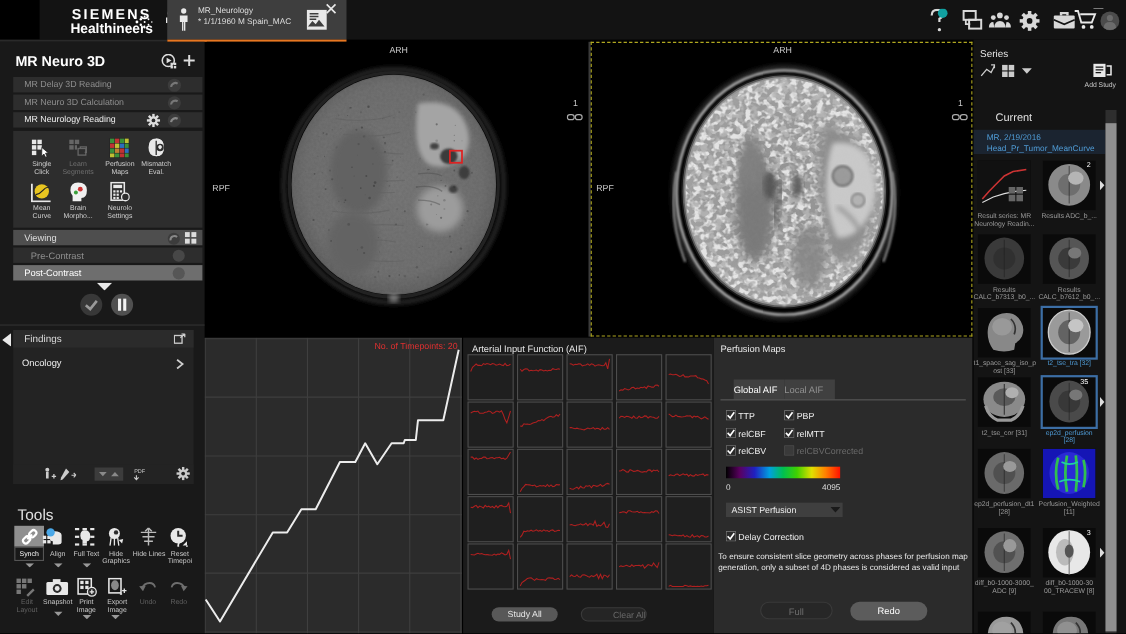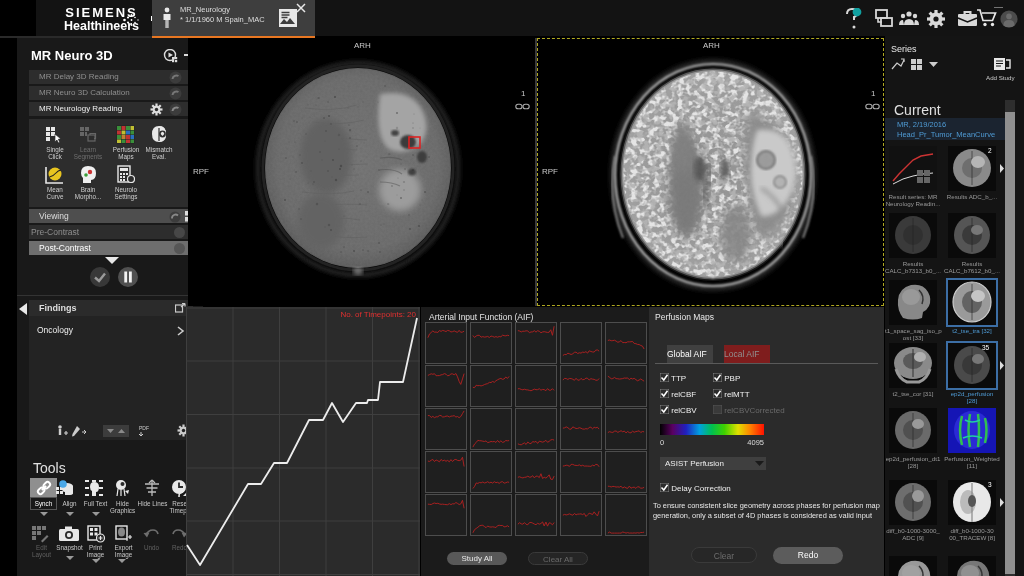--- a/index.html
+++ b/index.html
@@ -9,35 +9,35 @@
 #stage { position:relative; width:1024px; height:576px; background:#000; }
 
 #topbar { left:0; top:0; width:1024px; height:36px; background:#131313;margin-left:36px; }
 #logo { left:28px; top:5px; color:#fff; text-align:center; }
 #logo .s1 { font-size:13px; font-weight:bold; letter-spacing:2px; }
 #logo .s2 { font-size:12.5px; font-weight:bold; margin-top:-1px; }
 #tab { left:152px; top:0; width:163px; height:36px; background:#3e3e3e; }
 #taborange { left:152px; top:36px; width:163px; height:2px; background:#e87722; }
 #tabtxt { left:28px; top:5px; color:#ddd; font-size:7.5px; line-height:9.5px; }
 
-#sidebar { left:0; top:38px; width:186px; height:538px; background:#191919;margin-left:17px; }
+#sidebar { left:0; top:38px; width:186px; height:538px; background:#191919; }
 #sbtitle { left:14px; top:10px; color:#fff; font-size:13px; font-weight:bold; }
 .sbrow { left:12px; width:172px; height:14px; background:#2d2d2d; color:#8f8f8f;
   font-size:8px; line-height:14px; padding-left:10px; }
 #iconpanel { left:12px; top:81px; width:172px; height:88px; background:#2d2d2d; }
 .ilabel { color:#cfcfcf; font-size:6.3px; line-height:7px; text-align:center; }
 .glabel { color:#6f6f6f; font-size:6.3px; line-height:7px; text-align:center; }
 #viewing  { left:12px; top:171px; width:172px; height:14px; background:#4e4e4e; color:#dedede; font-size:8.5px; line-height:14px; padding-left:10px;}
-#precon   { left:12px; top:187px; width:172px; height:14px; background:#2d2d2d; color:#8f8f8f; font-size:8.5px; line-height:14px; padding-left:2px;}
+#precon   { left:12px; top:187px; width:172px; height:14px; background:#2d2d2d; color:#8f8f8f; font-size:8.5px; line-height:14px; padding-left:16px;}
 #postcon  { left:12px; top:203px; width:172px; height:14px; background:#6e6e6e; color:#fff; font-size:8.5px; line-height:14px; padding-left:10px;}
 .knob { position:absolute; width:11px; height:11px; border-radius:50%; background:#565656; top:1.5px; }
 .knob.dk { background:#474747; }
 
 #findings { left:12px; top:262px; width:164px; height:140px; background:#232323; }
-#fhead { left:0; top:0; width:164px; height:16px; background:#2b2b2b; color:#ddd; font-size:9px; line-height:16px; padding-left:10px;font-weight:bold; }
+#fhead { left:0; top:0; width:164px; height:16px; background:#2b2b2b; color:#ddd; font-size:9px; line-height:16px; padding-left:10px; }
 #oncorow { left:0; top:23px; width:164px; height:15px; color:#eee; font-size:8.5px; line-height:15px; padding-left:8px; }
 #fbar { left:0; top:122px; width:164px; height:18px; background:#232323; }
 
 #toolshead { left:16px; top:422px; color:#e0e0e0; font-size:14px; }
 .tlabel { color:#c8c8c8; font-size:6.3px; line-height:7px; text-align:center; }
 .tglabel { color:#616161; font-size:6.3px; line-height:7px; text-align:center; }
 
 #taskbar { left:0; top:556px; width:186px; height:20px; background:#050505; }
 #clock { left:139px; top:4px; color:#ddd; font-family:"Liberation Mono",monospace; font-size:8.5px; letter-spacing:0.5px; }
 
@@ -46,40 +46,40 @@
 #vpRb { left:537px; top:38px; width:347px; height:268px; border:1px dashed #b0a820; }
 #vsep { left:535px; top:38px; width:2px; height:268px; background:#3a3a3a; }
 .vlab { position:absolute; color:#c9c9c9; font-size:8px; }
 
 #graph { left:186px; top:307px; width:234px; height:269px; background:#2b2b2b; }
 #aif { left:421px; top:307px; width:228px; height:269px; background:#1b1b1b; }
 #aiftitle { left:8px; top:5px; color:#e5e5e5; font-size:8.5px; }
 .cell { position:absolute; width:42px; height:42px; background:#1f1f1f; border:1px solid #4d4d4d; }
 .pillL { position:absolute; background:#585858; color:#e8e8e8; font-size:8px; text-align:center;
   border-radius:8px; }
-.pillD { position:absolute; background:#252525; color:#6a6a6a; font-size:8px; text-align:center;
+.pillD { position:absolute; background:#252525; color:#6a6a6a; font-size:8px; text-align:right;
   border-radius:8px; border:1px solid #3a3a3a; }
 #perf { left:649px; top:307px; width:235px; height:269px; background:#2b2b2b; }
 #perftitle { left:6px; top:5px; color:#e8e8e8; font-size:8.5px; }
 .ptab { position:absolute; top:38px; height:18px; font-size:8.5px; text-align:left; line-height:18px; }
 #ptabline { left:6px; top:56px; width:223px; height:1px; background:#5a5a5a; }
 .cb { position:absolute; font-size:8px; color:#f0f0f0; }
 .cb svg { vertical-align:-1px; }
 #grad { left:11px; top:117px; width:104px; height:11px; }
 #gradlab { left:11px; top:131px; width:104px; color:#ddd; font-size:7.5px; }
 #dd { left:11px; top:150px; width:106px; height:13px; background:#3f3f3f; color:#eee; font-size:8px; line-height:13px; padding-left:5px; }
 #perftext { left:4px; top:194px; width:231px; color:#e8e8e8; font-size:7.4px; line-height:9.6px; }
 #startbtn { left:42px; top:240px; width:66px; height:16px; background:#272727; color:#6d6d6d;
   font-size:8.5px; text-align:center; line-height:16px; border-radius:9px; border:1px solid #3a3a3a; }
 #closebtn { left:124px; top:240px; width:70px; height:17px; background:#5c5c5c; color:#fff;
   font-size:8.5px; text-align:center; line-height:17px; border-radius:9px; }
 
 #series { left:885px; top:36px; width:139px; height:540px; background:#141414; overflow:hidden; }
 #sertitle { left:6px; top:8px; color:#e8e8e8; font-size:9px; }
-#curlab { left:9px; top:66px; color:#e0e0e0; font-size:14px;text-align:right; }
+#curlab { left:20px; top:66px; color:#e0e0e0; font-size:10px;text-align:right; }
 #study { left:0px; top:82px; width:120px; height:22px; background:#1b2430; color:#4f9bd5; font-size:7.5px; line-height:10px; padding:2px 0 0 12px; }
 .thumb { position:absolute; width:48px; height:45px; background:#0a0a0a; }
 .tsel { outline:2px solid #3c6ea5; }
 .tlab2 { position:absolute; width:56px; color:#9a9a9a; font-size:6.2px; line-height:7px; text-align:center; }
 .tlabb { color:#4f9bd5; }
 .cnt { position:absolute; color:#fff; font-size:6.5px; }
 #scroll { left:120px; top:64px; width:10px; height:476px; background:#2e2e2e; }
 #scrollthumb { left:120px; top:76px; width:10px; height:462px; background:#8f8f8f; }
 </style>
 </head>
@@ -859,21 +859,21 @@
   <div class="abs cell" style="left:184px;top:187px"><svg width="40" height="40" viewBox="0 0 40 42">
           <path d="M1.0,40 L2.7,38.9 L4.5,40 L6.2,40.0 L7.9,40 L9.6,40 L11.4,40 L13.1,40.0 L14.8,40 L16.5,38.9 L18.3,39.3 L20.0,40 L21.7,39.5 L23.5,40 L25.2,39.9 L26.9,40 L28.6,39.8 L30.4,40 L32.1,39.6 L33.8,40 L35.5,39.4 L37.3,39.4 L39.0,39.0" fill="none" stroke="#b02020" stroke-width="1"></path>
         </svg></div>
   <div class="abs pillL" style="left:26px;top:245px;width:60px;height:13px;line-height:13px">Study All</div>
   <div class="abs pillD" style="left:107px;top:245px;width:60px;height:13px;line-height:13px">Clear All</div>
 </div>
 
 <div class="abs" id="perf">
   <div class="abs" id="perftitle">Perfusion Maps</div>
   <div class="abs ptab" style="left:18px;width:46px;background:#404040;color:#fff">Global AIF</div>
-  <div class="abs ptab" style="left:75px;width:46px;background:#7f1d1d;color:#909090">Local AIF</div>
+  <div class="abs ptab" style="left:64px;width:46px;background:#404040;color:#909090">Local AIF</div>
   <div class="abs" id="ptabline"></div>
   <div class="abs cb" style="left:11px;top:66px"><svg width="9" height="9" viewBox="0 0 9 9">
           <rect width="9" height="9" fill="#2b2b2b" stroke="#999" stroke-width="0.8"></rect>
           <path d="M1.5 4.5 L3.8 7 L7.5 1.8" stroke="#fff" stroke-width="1.5" fill="none"></path>
         </svg> TTP</div>
   <div class="abs cb" style="left:64px;top:66px"><svg width="9" height="9" viewBox="0 0 9 9">
           <rect width="9" height="9" fill="#2b2b2b" stroke="#999" stroke-width="0.8"></rect>
           <path d="M1.5 4.5 L3.8 7 L7.5 1.8" stroke="#fff" stroke-width="1.5" fill="none"></path>
         </svg> PBP</div>
   <div class="abs cb" style="left:11px;top:82px"><svg width="9" height="9" viewBox="0 0 9 9">
@@ -914,21 +914,21 @@
   <div class="abs" id="dd">ASIST Perfusion
     <svg class="abs" style="right:2px;top:3px" width="9" height="7">
           <path d="M0 1 h9 l-4.5 5z" fill="#1a1a1a"></path>
         </svg>
   </div>
   <div class="abs cb" style="left:11px;top:176px"><svg width="9" height="9" viewBox="0 0 9 9">
           <rect width="9" height="9" fill="#2b2b2b" stroke="#999" stroke-width="0.8"></rect>
           <path d="M1.5 4.5 L3.8 7 L7.5 1.8" stroke="#fff" stroke-width="1.5" fill="none"></path>
         </svg> Delay Correction</div>
   <div class="abs" id="perftext">To ensure consistent slice geometry across phases for perfusion map<br>generation, only a subset of 4D phases is considered as valid input</div>
-  <div class="abs" id="startbtn">Clear</div>
+  <div class="abs" id="startbtn">Full</div>
   <div class="abs" id="closebtn">Redo</div>
 </div>
 
 <div class="abs" id="series">
   <div class="abs" id="sertitle">Series</div>
   <svg class="abs" style="left:6px;top:22px" width="60" height="14" viewBox="0 0 60 14">
     <g stroke="#ccc" stroke-width="1.2" fill="none">
       <path d="M1 11 L6 5 L10 8 L13 2"></path>
           <path d="M10 1 l3 0 0 3"></path>
     </g>

